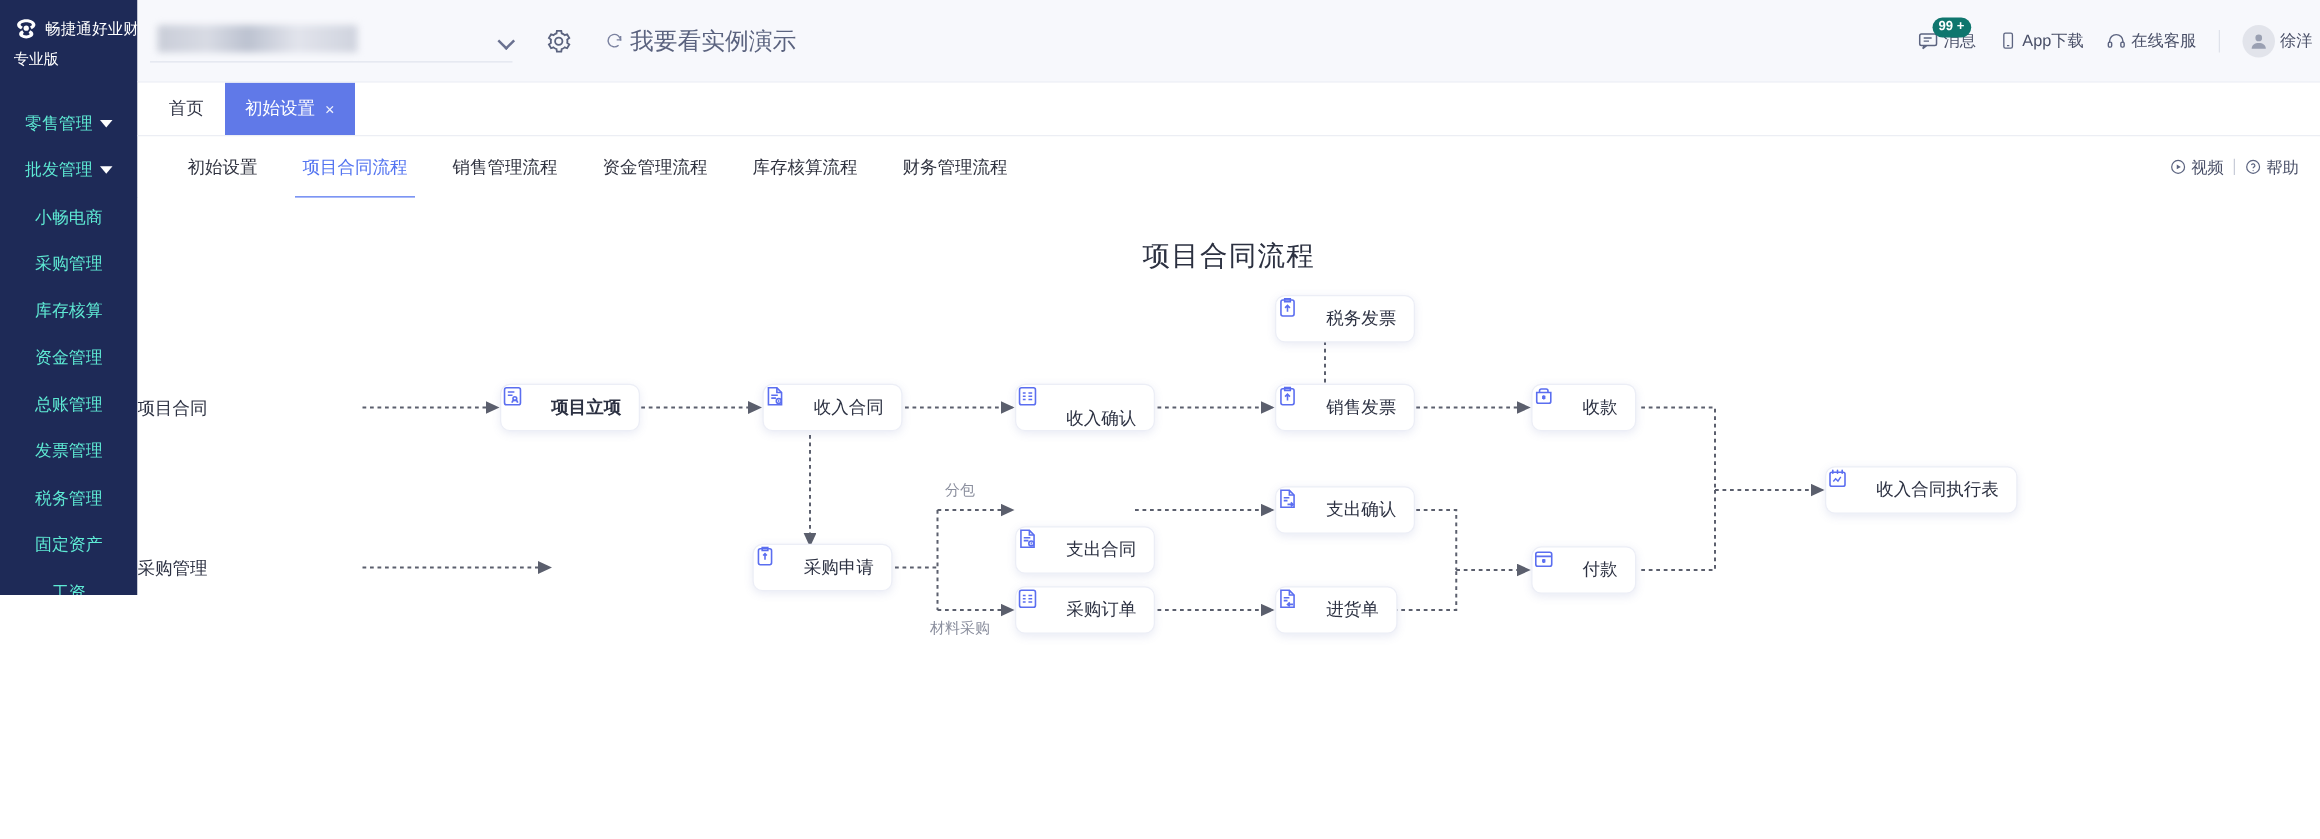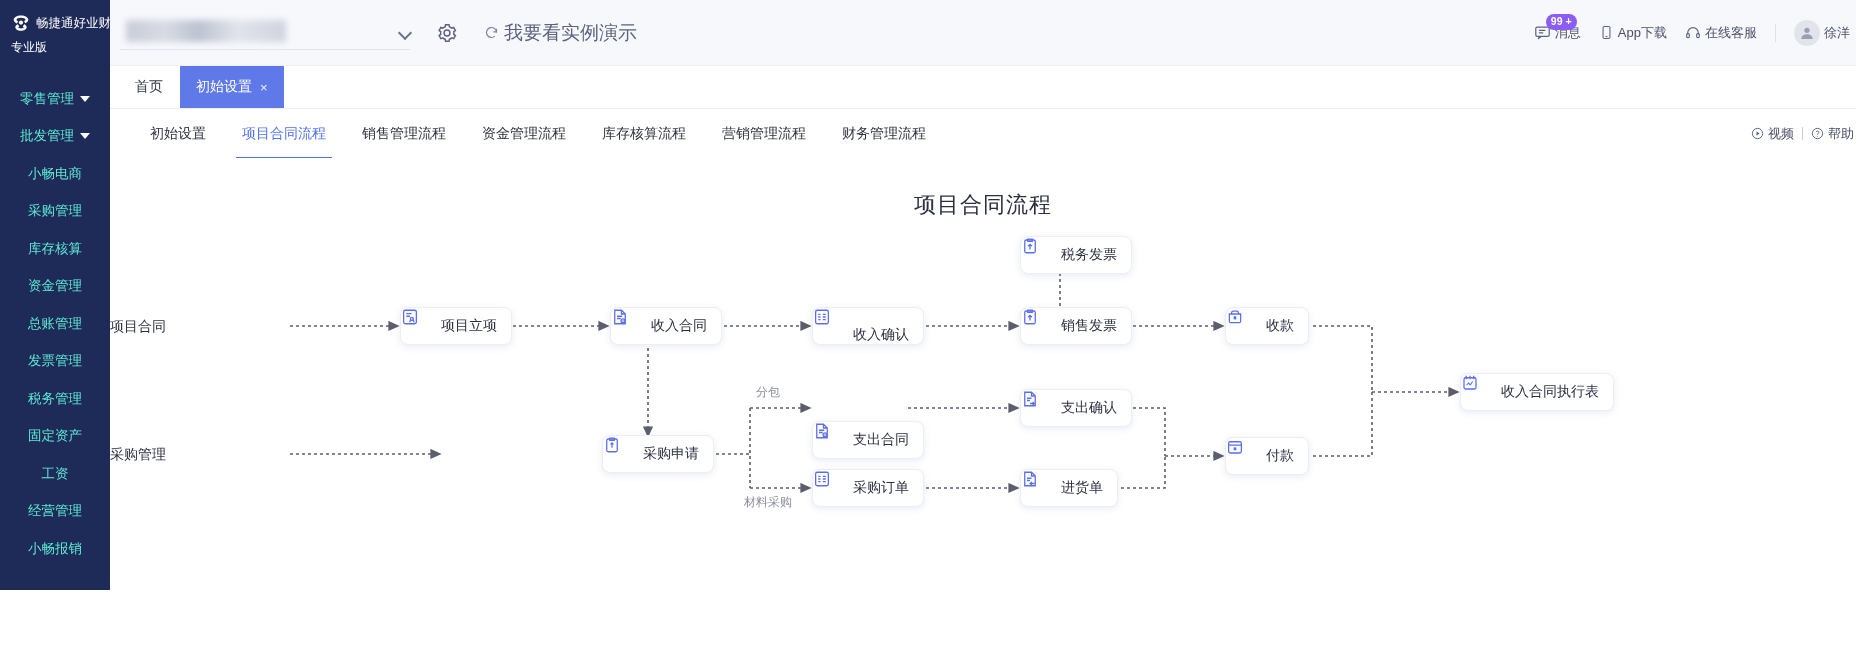--- a/index.html
+++ b/index.html
@@ -6,21 +6,21 @@
   html, body {
     width: 1856px; height: 671px;
     font-family: "Liberation Sans", "DejaVu Sans", sans-serif;
     background: #ffffff;
     overflow: hidden;
   }
   #app { position: relative; width: 1856px; height: 671px; display: flex; }
 
   
   .sidebar {
-    width: 110px; height: 590px;
+    width: 110px; height: 476px;
     background: #1e2a57;
     flex: 0 0 110px;
     position: relative;
     overflow: hidden;
   }
   .brand {
     height: 78px;
     padding: 12px 0 0 10px;
     position: relative;
   }
@@ -116,21 +116,21 @@
     padding-right: 6px;
   }
   .tb-item {
     display: flex; align-items: center; gap: 4px;
     color: #4a5068; font-size: 13px; cursor: pointer;
     position: relative;
   }
   .badge {
     position: absolute;
     left: 12px; top: -10px;
-    background: #8b5cf6;
+    background: #0f766e;
     color: #fff;
     font-size: 10.5px;
     font-weight: bold;
     line-height: 15px;
     height: 16px;
     padding: 0 5px;
     border-radius: 9px;
     white-space: nowrap;
   }
   .tb-divider { width: 1px; height: 18px; background: #dfe2ea; }
@@ -185,21 +185,21 @@
   .sub-item.active { color: #5273f0; }
   .sub-item.active::after {
     content: "";
     position: absolute;
     left: 12px; right: 12px; bottom: 0;
     height: 2px; background: #5273f0;
   }
   .subnav-right {
     margin-left: auto;
     display: flex; align-items: center; gap: 8px;
-    padding-right: 2px;
+    padding-right: 17px;
     white-space: nowrap;
     justify-content: center;
   }
   .sr-link {
     display: flex; align-items: center; gap: 4px;
     font-size: 13px; color: #4a5068; cursor: pointer;
   }
   .sr-div { width: 1px; height: 13px; background: #c8ccd8; }
 
   
@@ -392,21 +392,20 @@
         </div>
       </div>
 
     <div class="subnav">
       <div class="subnav-items" style="display:flex;align-items:center;">
           <div class="sub-item">初始设置</div>
           <div class="sub-item active">项目合同流程</div>
           <div class="sub-item">销售管理流程</div>
           <div class="sub-item">资金管理流程</div>
           <div class="sub-item">库存核算流程</div>
-          <div class="sub-item">营销管理流程</div>
           <div class="sub-item">财务管理流程</div>
         </div>
       <div class="subnav-right">
         <span class="sr-link">
           <svg width="13" height="13" viewBox="0 0 24 24" fill="none" stroke="#5c6480" stroke-width="1.8">
             <circle cx="12" cy="12" r="9.5"></circle>
               <path d="M10 8.5l6 3.5-6 3.5z" fill="#5c6480" stroke="none"></path>
           </svg>
           <span>视频</span>
         </span>
@@ -470,21 +469,21 @@
             <path d="M1203,298 L1262,298 L1262,234"></path>
           </g>
         </svg>
 
         <div class="rowlabel" style="left:0px; top:160px;">项目合同</div>
         <div class="rowlabel" style="left:0px; top:288px;">采购管理</div>
 
         <div class="edgelabel" style="left:646px; top:226px;">分包</div>
         <div class="edgelabel" style="left:634px; top:336px;">材料采购</div>
 
-        <div class="node" style="left:290px; top:149px;">
+        <div class="node" style="left:290px; top:149px;font-weight:bold;">
           <span class="ic">
             <svg width="18" height="18" viewBox="0 0 24 24" fill="none" stroke="#5b6ef0" stroke-width="1.7">
               <rect x="3.5" y="3" width="17" height="18" rx="2.2"></rect>
               <path d="M7 7.5h7M7 11h5"></path>
                 <circle cx="14.5" cy="14.5" r="2"></circle>
               <path d="M11.6 19c0-1.7 1.3-2.7 2.9-2.7s2.9 1 2.9 2.7"></path>
             </svg>
           </span>
           <span>项目立项</span>
         </div>

